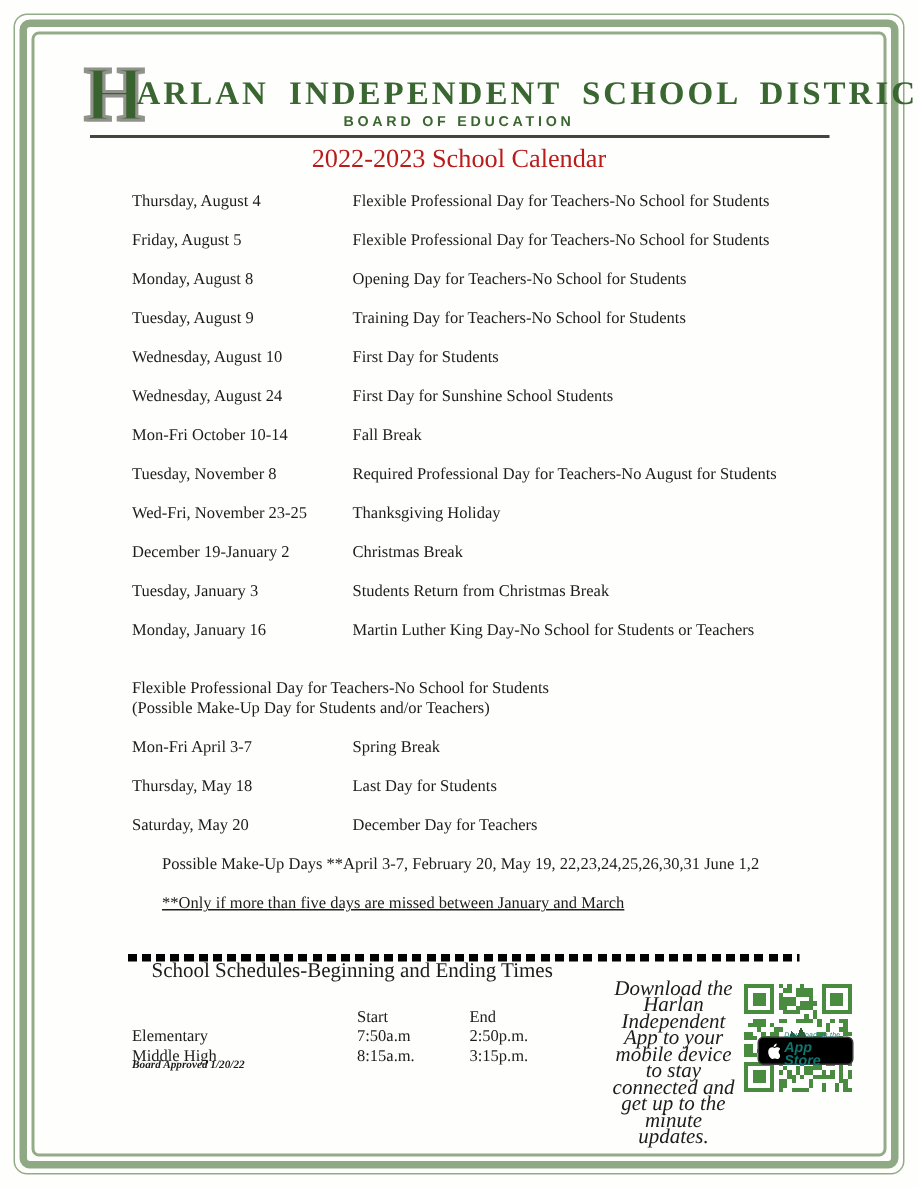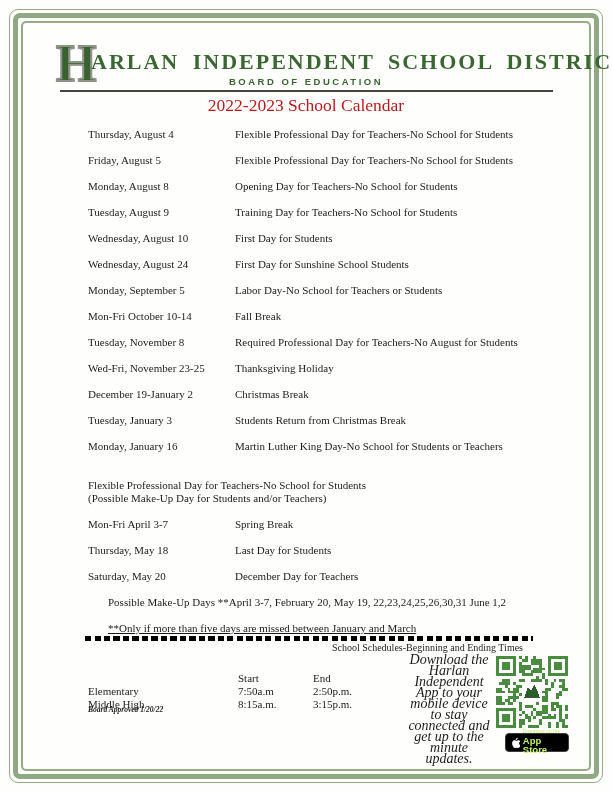--- a/index.html
+++ b/index.html
@@ -46,44 +46,44 @@
   .gap-before { margin-top:13px; }
   .fullrow { padding:6.2px 0; line-height:13.6px;margin-left:20px; }
   .note-line { text-decoration:underline; }
 
   .dotted-divider {
     position:absolute; left:85px; top:636px; width:448px; height:4.5px;
     background:repeating-linear-gradient(90deg,#000 0 6px,transparent 6px 9.5px);
   }
 
   .sched-heading {
-    position:absolute; left:75px; top:641px; width:448px;
-    text-align:right; font-size:10px; line-height:13px;
+    position:absolute; left:101px; top:641px; width:448px;
+    text-align:left; font-size:14px; line-height:13px;
   }
   .sched-table { position:absolute; left:88px; top:652px; width:330px; font-size:11px;margin-top:20px; }
   .srow { display:grid; grid-template-columns:150px 75px 95px; line-height:13.2px; }
 
   .board-approved {
     position:absolute; left:88px; top:705px;
     font-size:7.5px; font-weight:bold; font-style:italic;
   }
 
   .app-note {
     position:absolute; left:405px; top:654px; width:88px;
     text-align:center; font-size:14px; line-height:11px;
     font-weight:normal; font-style:italic;
   }
   .qr-box { position:absolute; left:496px; top:656px; width:72px; height:72px; }
   .qr-box svg { display:block; width:72px; height:72px; }
 
   .badge {
-    position:absolute; left:505px; top:733px; width:64px; height:19px;
+    position:absolute; left:505px; top:691px; width:64px; height:19px;
     background:#000; border:1px solid #3c3c3c; border-radius:4px;
     display:flex; align-items:center; gap:3px; padding:0 5px; box-sizing:border-box;
-    font-family:"Liberation Sans", sans-serif; color:#bef264;
+    font-family:"Liberation Sans", sans-serif; color:#0f766e;font-style:italic;
   }
   .badge-txt { display:flex; flex-direction:column; line-height:1; }
   .badge-top { font-size:4.6px; letter-spacing:.2px; }
   .badge-bottom { font-size:9.5px; font-weight:bold; margin-top:1px; }
 </style>
 </head>
 <body>
 
 <div class="page">
   <div class="b1"></div>
@@ -113,24 +113,20 @@
         <div class="date">Tuesday, August 9</div>
         <div class="desc">Training Day for Teachers-No School for Students</div>
       </div>
     <div class="row">
         <div class="date">Wednesday, August 10</div>
         <div class="desc">First Day for Students</div>
       </div>
     <div class="row">
         <div class="date">Wednesday, August 24</div>
         <div class="desc">First Day for Sunshine School Students</div>
-      </div>
-    <div class="row">
-        <div class="date">Monday, September 5</div>
-        <div class="desc">Labor Day-No School for Teachers or Students</div>
       </div>
     <div class="row">
         <div class="date">Mon-Fri October 10-14</div>
         <div class="desc">Fall Break</div>
       </div>
     <div class="row">
         <div class="date">Tuesday, November 8</div>
         <div class="desc">Required Professional Day for Teachers-No August for Students</div>
       </div>
     <div class="row">

